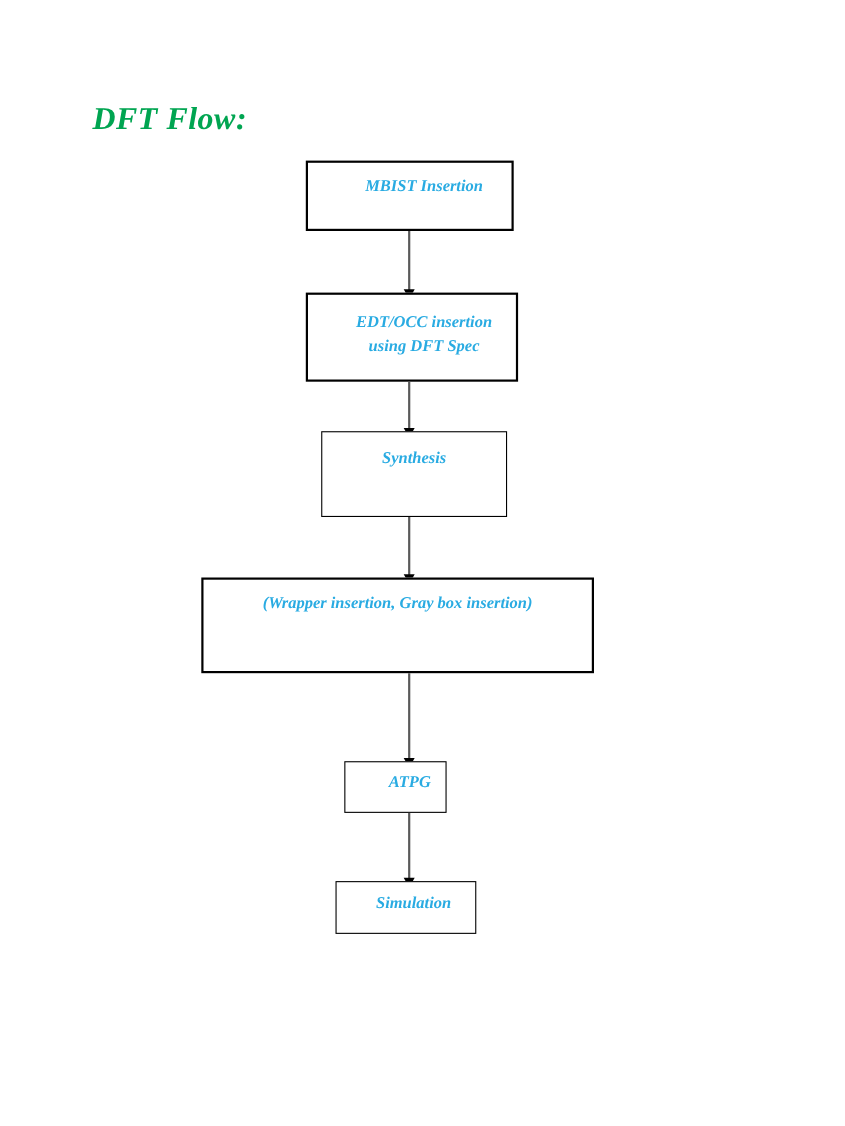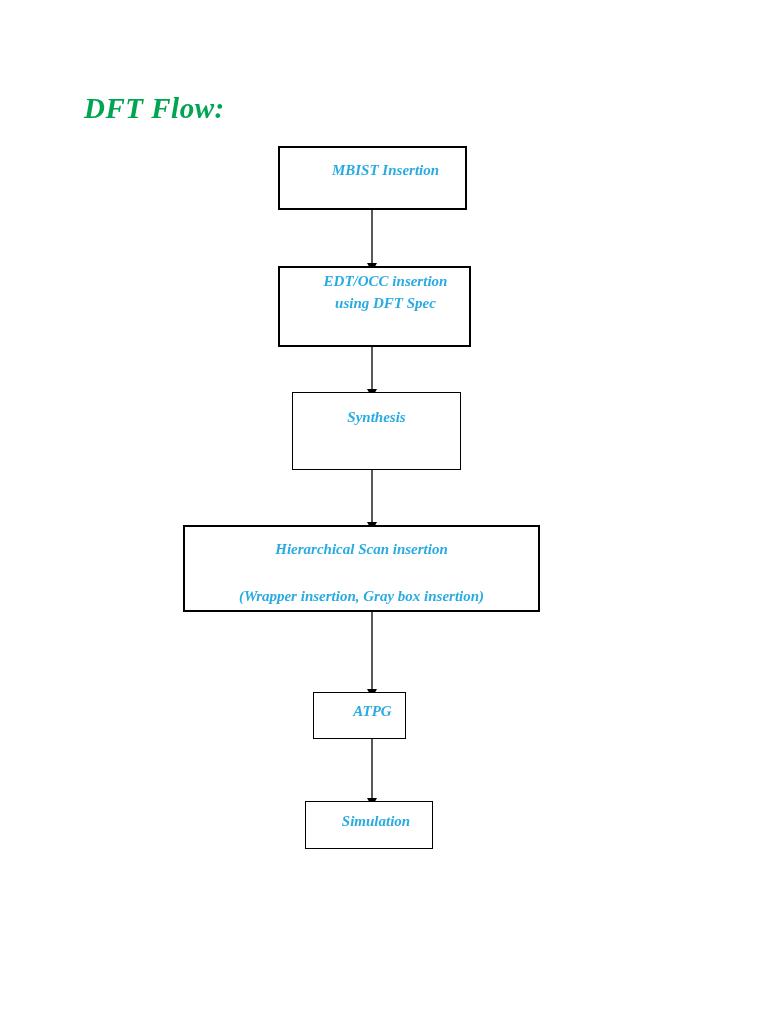--- a/index.html
+++ b/index.html
@@ -73,21 +73,21 @@
   .align-center { text-align: center; }
   .align-left   { text-align: center; }
 
   
   #node-mbist {
     left: 278px; top: 130px; width: 189px; height: 64px;
     padding: 12px 0 0 26px;
   }
   #node-edt {
     left: 278px; top: 250px; width: 193px; height: 81px;
-    padding: 3px 0 0 22px;
+    padding: 15px 0 0 22px;
   }
   #node-synthesis {
     left: 292px; top: 376px; width: 169px; height: 78px;
     padding: 14px 0 0 0;
   }
   #node-hier {
     left: 183px; top: 509px; width: 357px; height: 87px;
     padding: 12px 0 0 0;
   }
   #node-atpg {
@@ -150,21 +150,20 @@
 
   <div class="node thin" id="node-synthesis">
     <span class="txt align-center">Synthesis</span>
   </div>
 
   <div class="connector" id="conn-3">
     <span class="head"></span>
   </div>
 
   <div class="node shadow" id="node-hier">
-    <span class="txt align-center">Hierarchical Scan insertion</span>
     <span class="txt align-center">(Wrapper insertion, Gray box insertion)</span>
   </div>
 
   <div class="connector" id="conn-4">
     <span class="head"></span>
   </div>
 
   <div class="node thin" id="node-atpg">
     <span class="txt align-left">ATPG</span>
   </div>

